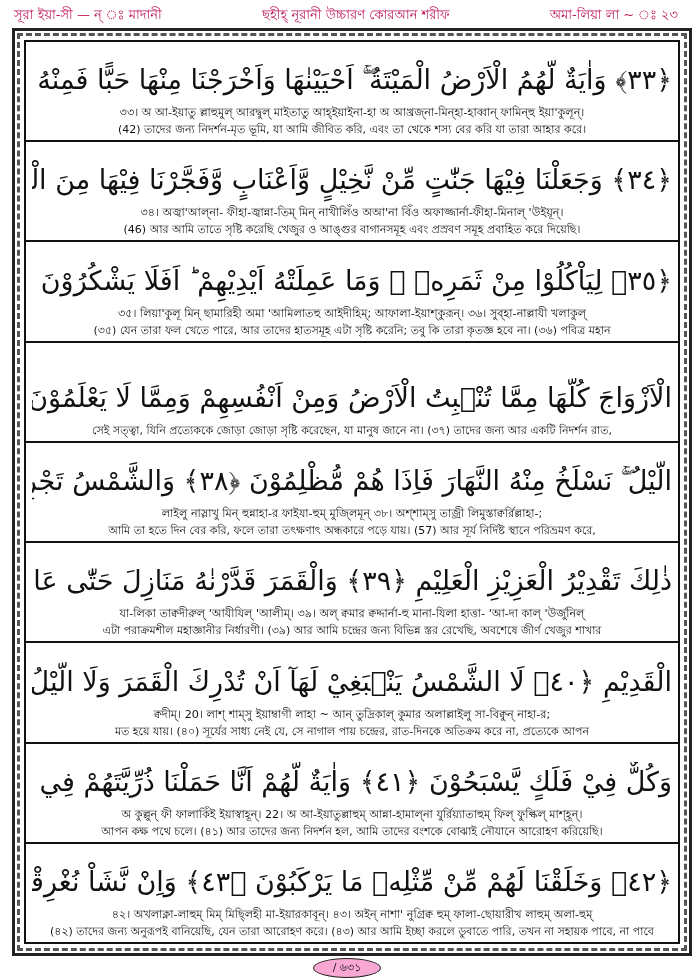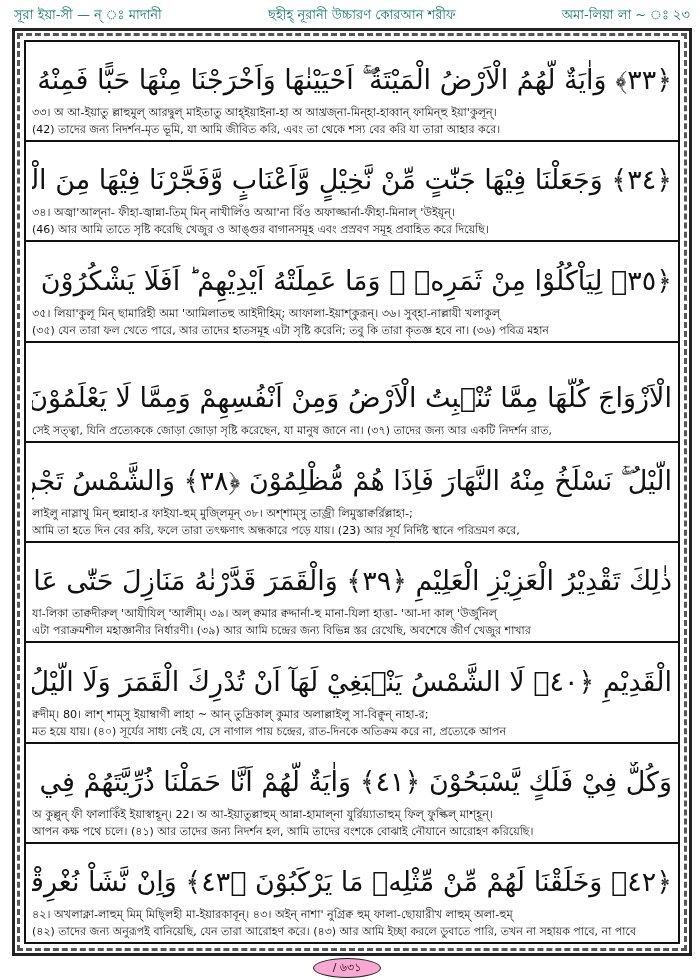--- a/index.html
+++ b/index.html
@@ -1,22 +1,22 @@
 <!DOCTYPE html>
 <html><head>
 <meta charset="utf-8">
 <style>
   * { box-sizing: border-box; margin: 0; padding: 0; }
   html, body { width: 700px; height: 980px; background: #ffffff; overflow: hidden; }
   body { font-family: "DejaVu Sans", sans-serif; color: #111; position: relative; }
 
   .header {
-    position: absolute; left: 14px; right: 10px; top: 4px; height: 22px;
+    position: absolute; left: 14px; right: 22px; top: 4px; height: 22px;
     display: flex; justify-content: space-between; align-items: center;
-    font-size: 13px; color: #0f766e;
+    font-size: 13px; color: #be185d;
   }
   .header span { white-space: nowrap; }
 
   .frame {
     position: absolute; left: 12px; top: 28px; width: 680px; height: 928px;
     border: 3px solid #222;
     padding: 3px;
     background: #fff;
   }
   .frame::before {
@@ -39,20 +39,21 @@
   .arabic {
     direction: rtl; text-align: justify; text-align-last: justify;
     font-family: "DejaVu Sans", sans-serif;
     font-size: 27px; line-height: 40px; height: 44px;
     white-space: nowrap; overflow: hidden;
     letter-spacing: 0px;
   }
   .translit, .meaning {
     font-family: "DejaVu Sans", sans-serif;
     font-size: 11.2px; line-height: 17px; white-space: nowrap; overflow: hidden;
+    text-align: center;
   }
   .meaning { font-size: 11px; }
 
   .page-number {
     position: absolute; left: 313px; top: 958px; width: 68px; height: 20px;
     border: 1.5px solid #222; border-radius: 50%;
     display: flex; align-items: center; justify-content: center;
     font-size: 11px; background: #f9a8d4;
   }
 </style>
@@ -87,32 +88,32 @@
     </div>
 
     <div class="block">
       <div class="arabic">الْاَزْوَاجَ كُلَّهَا مِمَّا تُنْۢبِتُ الْاَرْضُ وَمِنْ اَنْفُسِهِمْ وَمِمَّا لَا يَعْلَمُوْنَ ﴿٣٧﴾ وَاٰيَةٌ لَّهُمُ</div>
       <div class="meaning">সেই সত্ত্বা, যিনি প্রত্যেককে জোড়া জোড়া সৃষ্টি করেছেন, যা মানুষ জানে না। (৩৭) তাদের জন্য আর একটি নিদর্শন রাত,</div>
     </div>
 
     <div class="block">
       <div class="arabic">الَّيْلُ ۖۚ نَسْلَخُ مِنْهُ النَّهَارَ فَاِذَا هُمْ مُّظْلِمُوْنَ ﴿٣٨﴾ وَالشَّمْسُ تَجْرِيْ لِمُسْتَقَرٍّ لَّهَا ؕ</div>
       <div class="translit">লাইলু নাস্লাখু মিন্ হুন্নাহা-র ফাইযা-হুম্ মুজ্লিমূন্ ৩৮। অশ্শাম্সু তাজ্রী লিমুস্তাক্বর্রিল্লাহা-;</div>
-      <div class="meaning">আমি তা হতে দিন বের করি, ফলে তারা তৎক্ষণাৎ অন্ধকারে পড়ে যায়। (23) আর সূর্য নির্দিষ্ট স্থানে পরিভ্রমণ করে,</div>
+      <div class="meaning">আমি তা হতে দিন বের করি, ফলে তারা তৎক্ষণাৎ অন্ধকারে পড়ে যায়। (57) আর সূর্য নির্দিষ্ট স্থানে পরিভ্রমণ করে,</div>
     </div>
 
     <div class="block">
       <div class="arabic">ذٰلِكَ تَقْدِيْرُ الْعَزِيْزِ الْعَلِيْمِ ﴿٣٩﴾ وَالْقَمَرَ قَدَّرْنٰهُ مَنَازِلَ حَتّٰى عَادَ كَالْعُرْجُوْنِ</div>
       <div class="translit">যা-লিকা তাক্বদীরুল্ 'আযীযিল্ 'আলীম্। ৩৯। অল্ ক্বমার ক্বদ্দার্না-হু মানা-যিলা হাত্তা- 'আ-দা কাল্ 'উর্জুনিল্</div>
       <div class="meaning">এটা পরাক্রমশীল মহাজ্ঞানীর নির্ধারণী। (৩৯) আর আমি চন্দ্রের জন্য বিভিন্ন স্তর রেখেছি, অবশেষে জীর্ণ খেজুর শাখার</div>
     </div>
 
     <div class="block">
       <div class="arabic">الْقَدِيْمِ ﴿٤٠﴾ لَا الشَّمْسُ يَنْۢبَغِيْ لَهَآ اَنْ تُدْرِكَ الْقَمَرَ وَلَا الَّيْلُ سَابِقُ النَّهَارِ ؕ</div>
-      <div class="translit">ক্বদীম্। 80। লাশ্ শাম্সু ইয়াম্বাগী লাহা ~ আন্ তুদ্রিকাল্ কুমার অলাল্লাইলু সা-বিক্বুন্ নাহা-র;</div>
+      <div class="translit">ক্বদীম্। 20। লাশ্ শাম্সু ইয়াম্বাগী লাহা ~ আন্ তুদ্রিকাল্ কুমার অলাল্লাইলু সা-বিক্বুন্ নাহা-র;</div>
       <div class="meaning">মত হয়ে যায়। (৪০) সূর্যের সাধ্য নেই যে, সে নাগাল পায় চন্দ্রের, রাত-দিনকে অতিক্রম করে না, প্রত্যেকে আপন</div>
     </div>
 
     <div class="block">
       <div class="arabic">وَكُلٌّ فِيْ فَلَكٍ يَّسْبَحُوْنَ ﴿٤١﴾ وَاٰيَةٌ لَّهُمْ اَنَّا حَمَلْنَا ذُرِّيَّتَهُمْ فِي الْفُلْكِ الْمَشْحُوْنِ *</div>
       <div class="translit">অ কুল্লুন্ ফী ফালাকিঁই ইয়াস্বাহূন্। 22। অ আ-ইয়াতুল্লাহুম্ আন্না-হামাল্না যুর্রিয়্যাতাহুম্ ফিল্ ফুল্কিল্ মাশ্হূন্।</div>
       <div class="meaning">আপন কক্ষ পথে চলে। (৪১) আর তাদের জন্য নিদর্শন হল, আমি তাদের বংশকে বোঝাই নৌযানে আরোহণ করিয়েছি।</div>
     </div>
 
     <div class="block">

